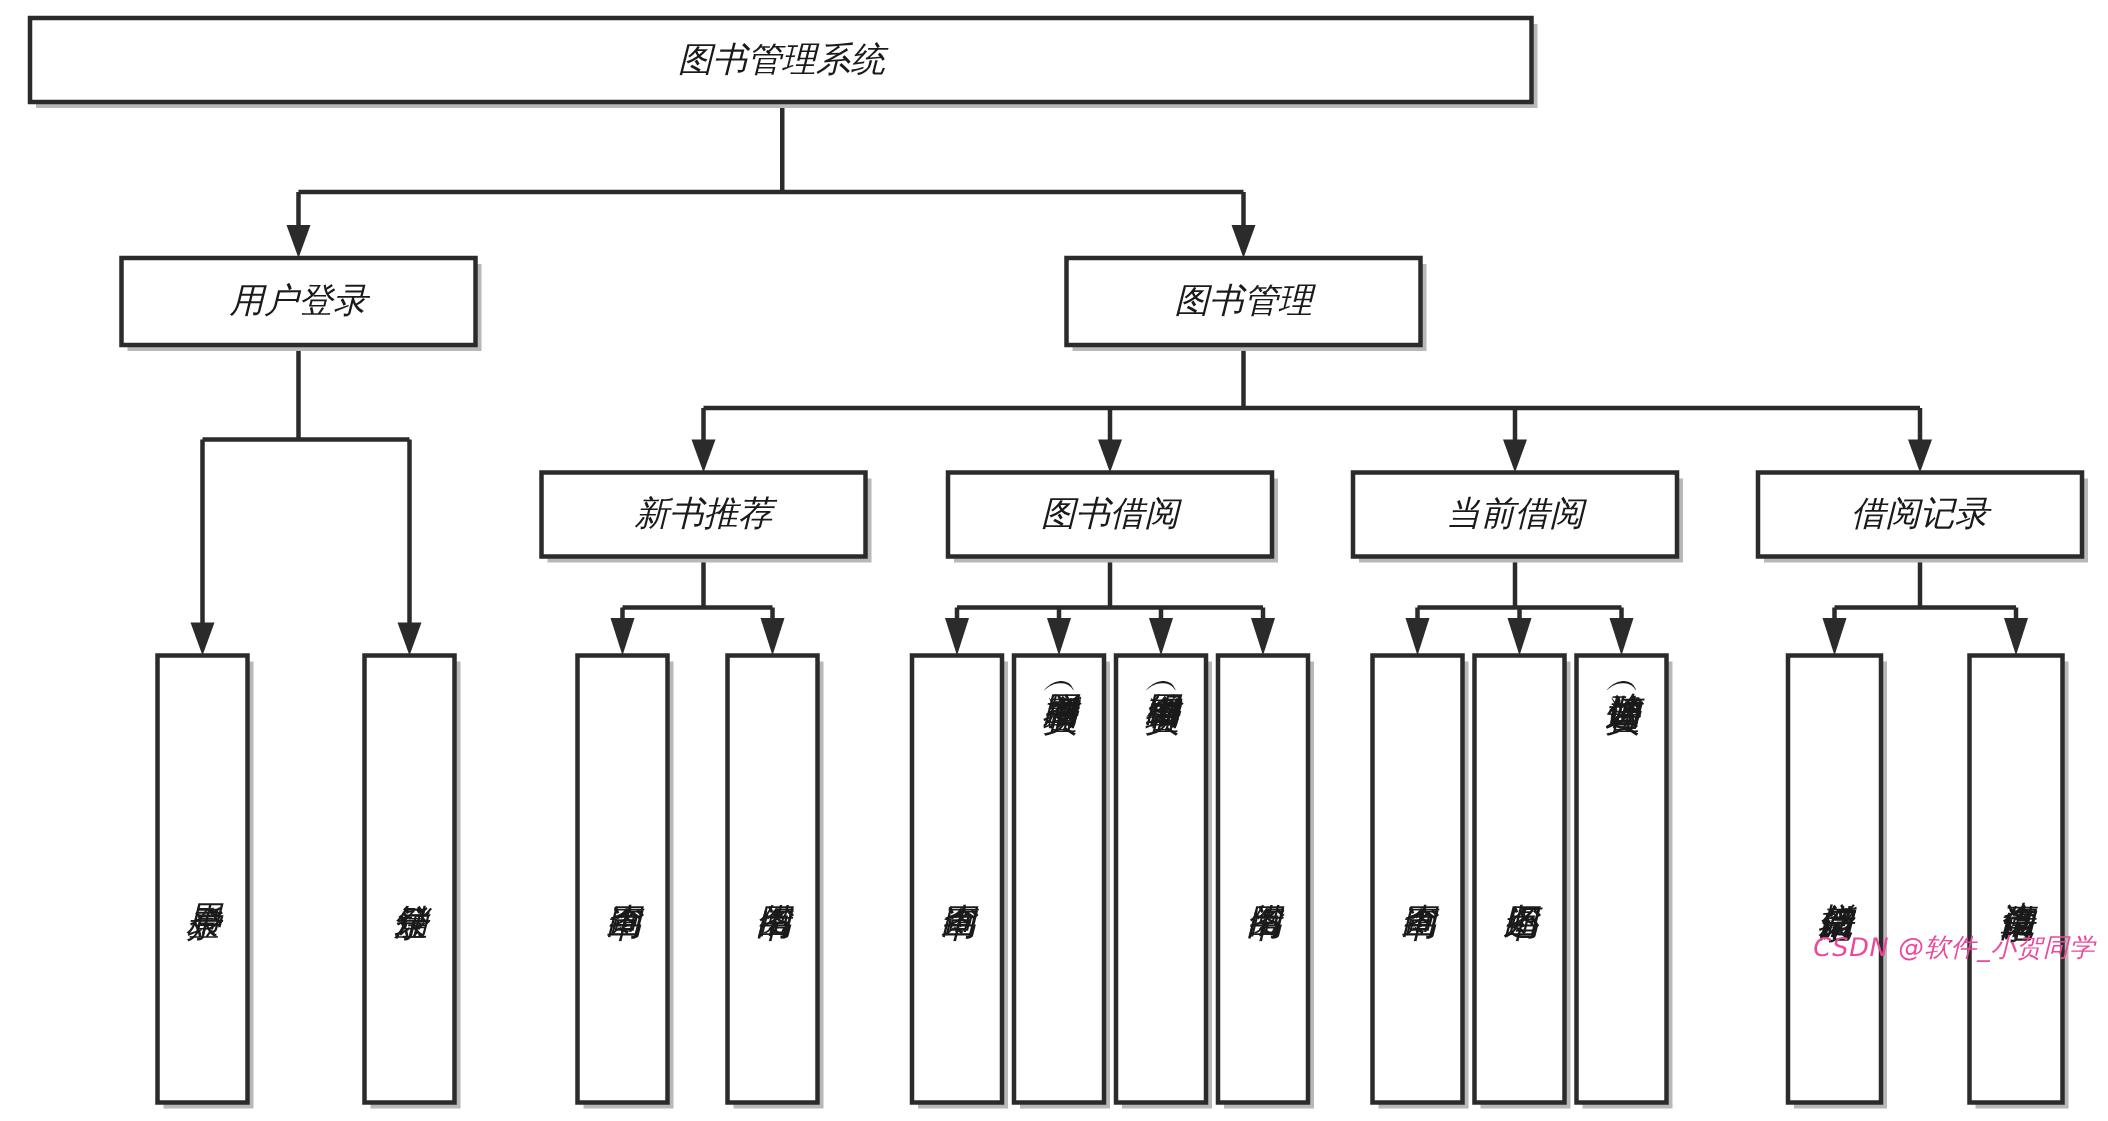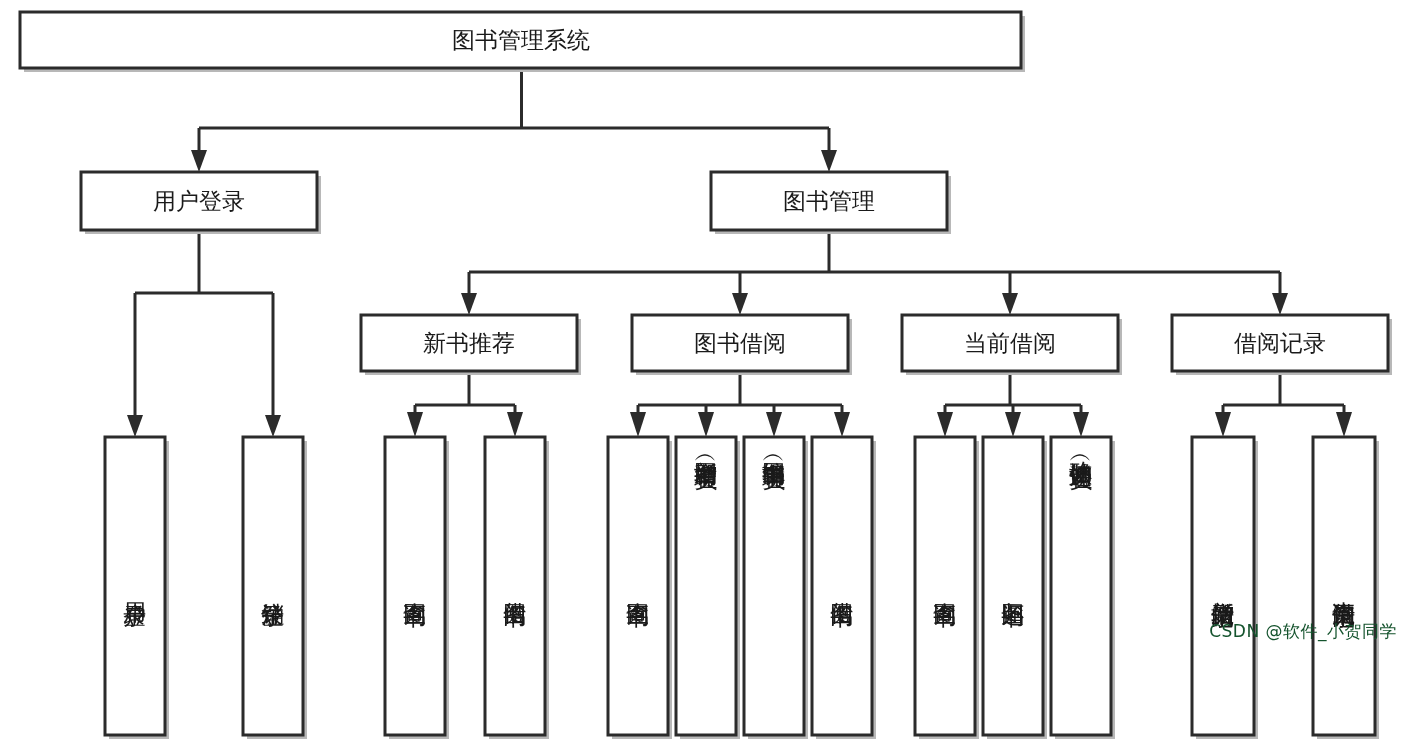--- a/index.html
+++ b/index.html
@@ -11,20 +11,21 @@
     width: 1405px;
     height: 747px;
     font-family: "DejaVu Sans", "Liberation Sans", sans-serif;
     overflow: hidden;
     position: relative;
   }
   #diagram-root {
     position: relative;
     width: 1405px;
     height: 649px;
+    font-style: italic;
   }
   svg#flow {
     position: absolute;
     top: 0;
     left: 0;
     width: 1405px;
     height: 747px;
     display: block;
   }
   .node-rect {
@@ -69,21 +70,21 @@
     letter-spacing: 1px;
     white-space: nowrap;
     text-align: center;
   }
   .watermark {
     position: absolute;
     right: 8px;
     bottom: 6px;
     font-family: "DejaVu Sans", "Liberation Sans", sans-serif;
     font-size: 17px;
-    color: #14532d;
+    color: #ec4899;
     letter-spacing: 0.5px;
     white-space: nowrap;
   }
 </style>
 </head>
 <body>
 
 <div id="diagram-root">
 
   <svg id="flow" viewBox="0 0 1405 747">

